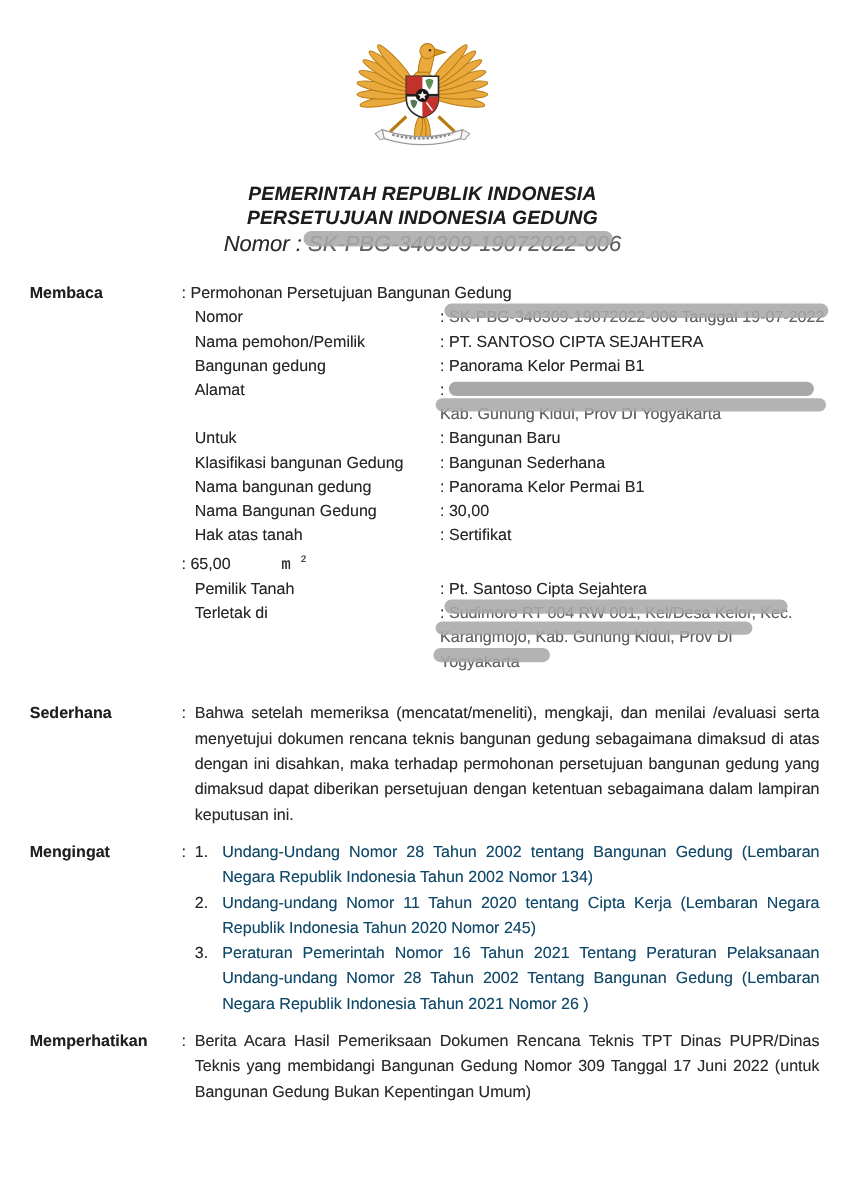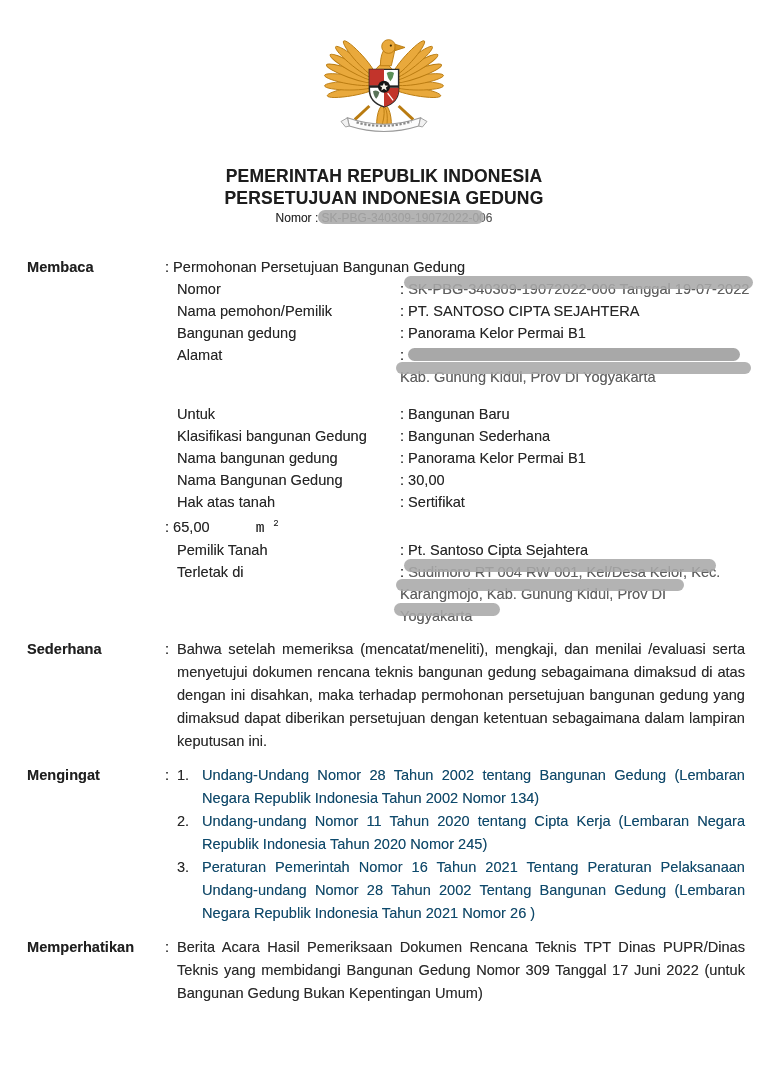--- a/index.html
+++ b/index.html
@@ -8,36 +8,36 @@
     width:768px;height:1080px;
     background:#ffffff;
     font-family:"Liberation Sans", sans-serif;
     color:#262626;
     overflow:hidden;
   }
   .soft{ text-shadow:0 0 0.6px rgba(50,50,50,0.45); }
 
   
   .emblem-wrap{position:absolute;top:28px;left:0;width:768px;text-align:center;}
-  .titles{position:absolute;top:165px;left:0;width:768px;text-align:center;}
+  .titles{position:absolute;top:165px;left:0;width:768px;text-align:center;font-style:italic;}
   .title-line{font-weight:bold;font-size:17.5px;line-height:22px;letter-spacing:0.2px;color:#1d1d1d;}
-  .nomor-line{margin-top:2px;font-size:12px;color:#2a2a2a;}
+  .nomor-line{margin-top:2px;font-size:20px;color:#2a2a2a;}
 
   
   .sec{position:absolute;left:27px;right:23px;display:grid;grid-template-columns:138px 1fr;font-size:14.6px;line-height:22px;}
   .sec-label{font-weight:bold;color:#1f1f1f;}
   .sec-content{position:relative;}
 
   #sec-membaca{top:256px;}
   #sec-menimbang{top:638px;line-height:23px;}
   #sec-mengingat{top:764px;line-height:23px;}
   #sec-memperhatikan{top:936px;line-height:23px;}
   .frow{display:grid;grid-template-columns:235px 1fr;}
   .frow .sublabel{padding-left:12px;}
-  .frow.gap{margin-top:15px;}
+  .frow.gap{margin-top:0;}
   .value{white-space:nowrap;}
   .intro{white-space:nowrap;}
   .unit-wrap{display:inline-block;margin-left:42px;font-family:Liberation Mono, monospace;}
   sup{font-size:9px;}
 
   .colon-abs{position:absolute;left:0;top:0;}
   .para{padding-left:12px;text-align:justify;text-align-last:left;color:#2a2a2a;}
   .oli{display:grid;grid-template-columns:25px 1fr;padding-left:12px;}
   .oli .num{}
   .oli .litext{text-align:justify;text-align-last:left;color:#0c4a6e;}

